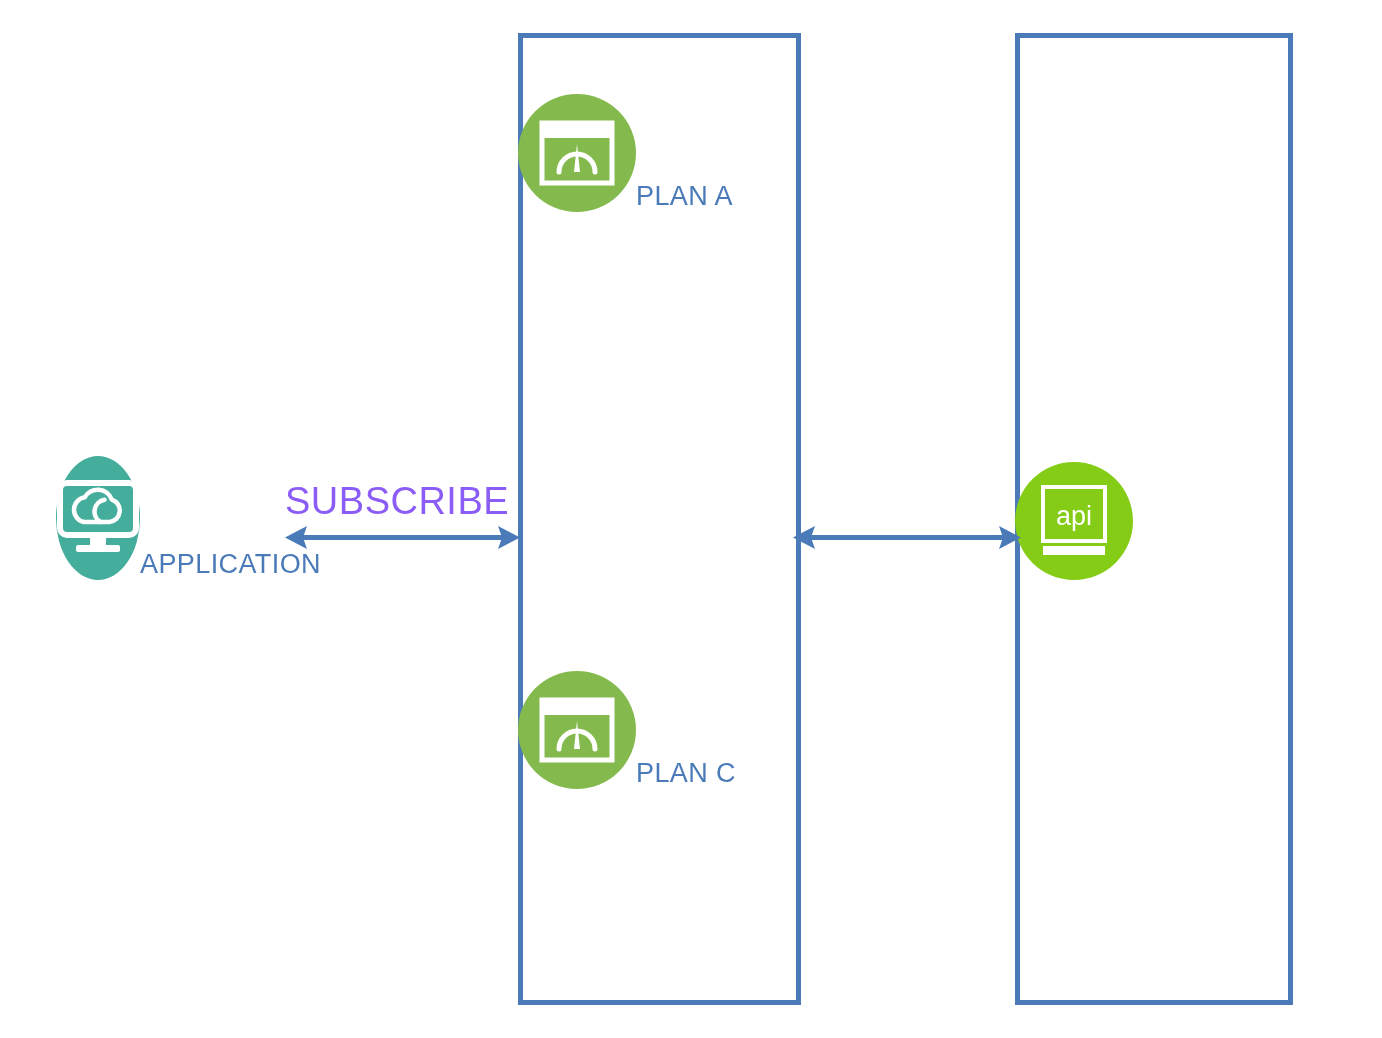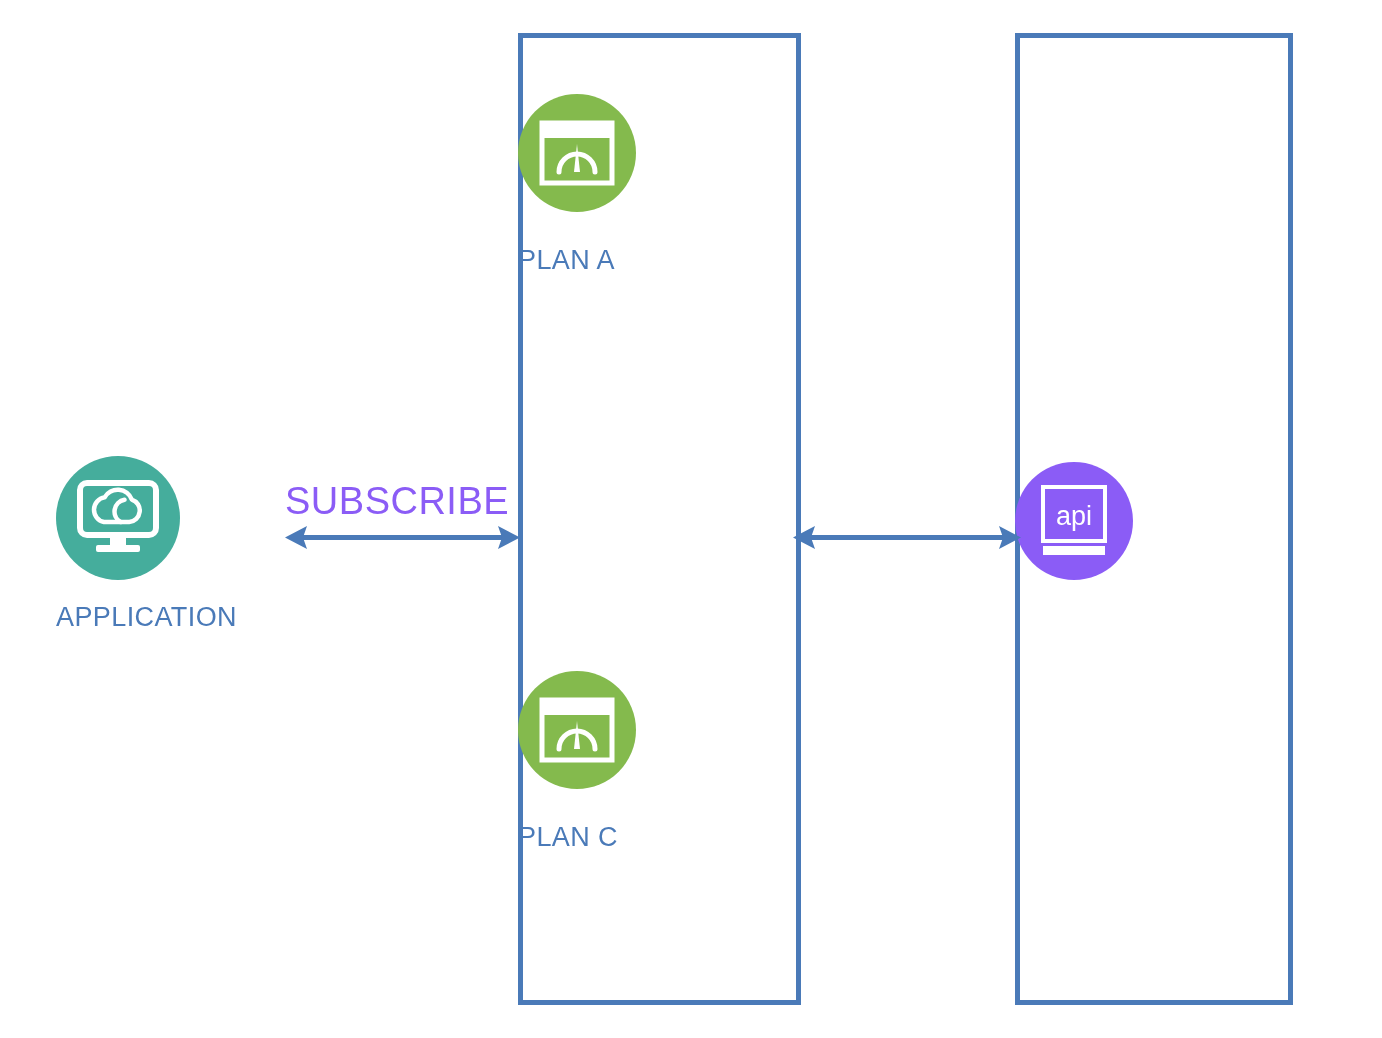--- a/index.html
+++ b/index.html
@@ -22,23 +22,22 @@
     background: #ffffff;
     box-sizing: border-box;
     border: 5px solid #4a7ab8;
   }
   #plans-container { left: 518px; top: 33px; width: 283px; height: 972px; }
   #api-container   { left: 1015px; top: 33px; width: 278px; height: 972px; }
 
   .node {
     position: absolute;
     display: flex;
-    flex-direction: column;
-    align-items: flex-start;
-    gap: 16px;
+    flex-direction: row;
+    align-items: flex-end;
   }
   .circle {
     border-radius: 50%;
     display: flex;
     align-items: center;
     justify-content: center;
   }
   .node-label {
     color: #4a7ab8;
     font-size: 27px;
@@ -55,21 +54,21 @@
   
   .plan-node { width: 283px; left: 518px; }
   .plan-node .circle { width: 118px; height: 118px; background: #84ba4d; }
   .plan-node .node-label { margin-top: 17px; }
   #node-plan-a { top: 94px; }
   #node-plan-b { top: 398px; }
   #node-plan-c { top: 671px; }
 
   
   #node-api { left: 1015px; top: 462px; width: 278px; }
-  #node-api .circle { width: 118px; height: 118px; background: #8b5cf6; }
+  #node-api .circle { width: 118px; height: 118px; background: #84cc16; }
 
   
   .arrow-wrap { position: absolute; }
   .arrow-label {
     position: absolute;
     color: #8b5cf6;
     font-size: 38px;
     letter-spacing: 0.5px;
     white-space: nowrap;
     text-align: left;

